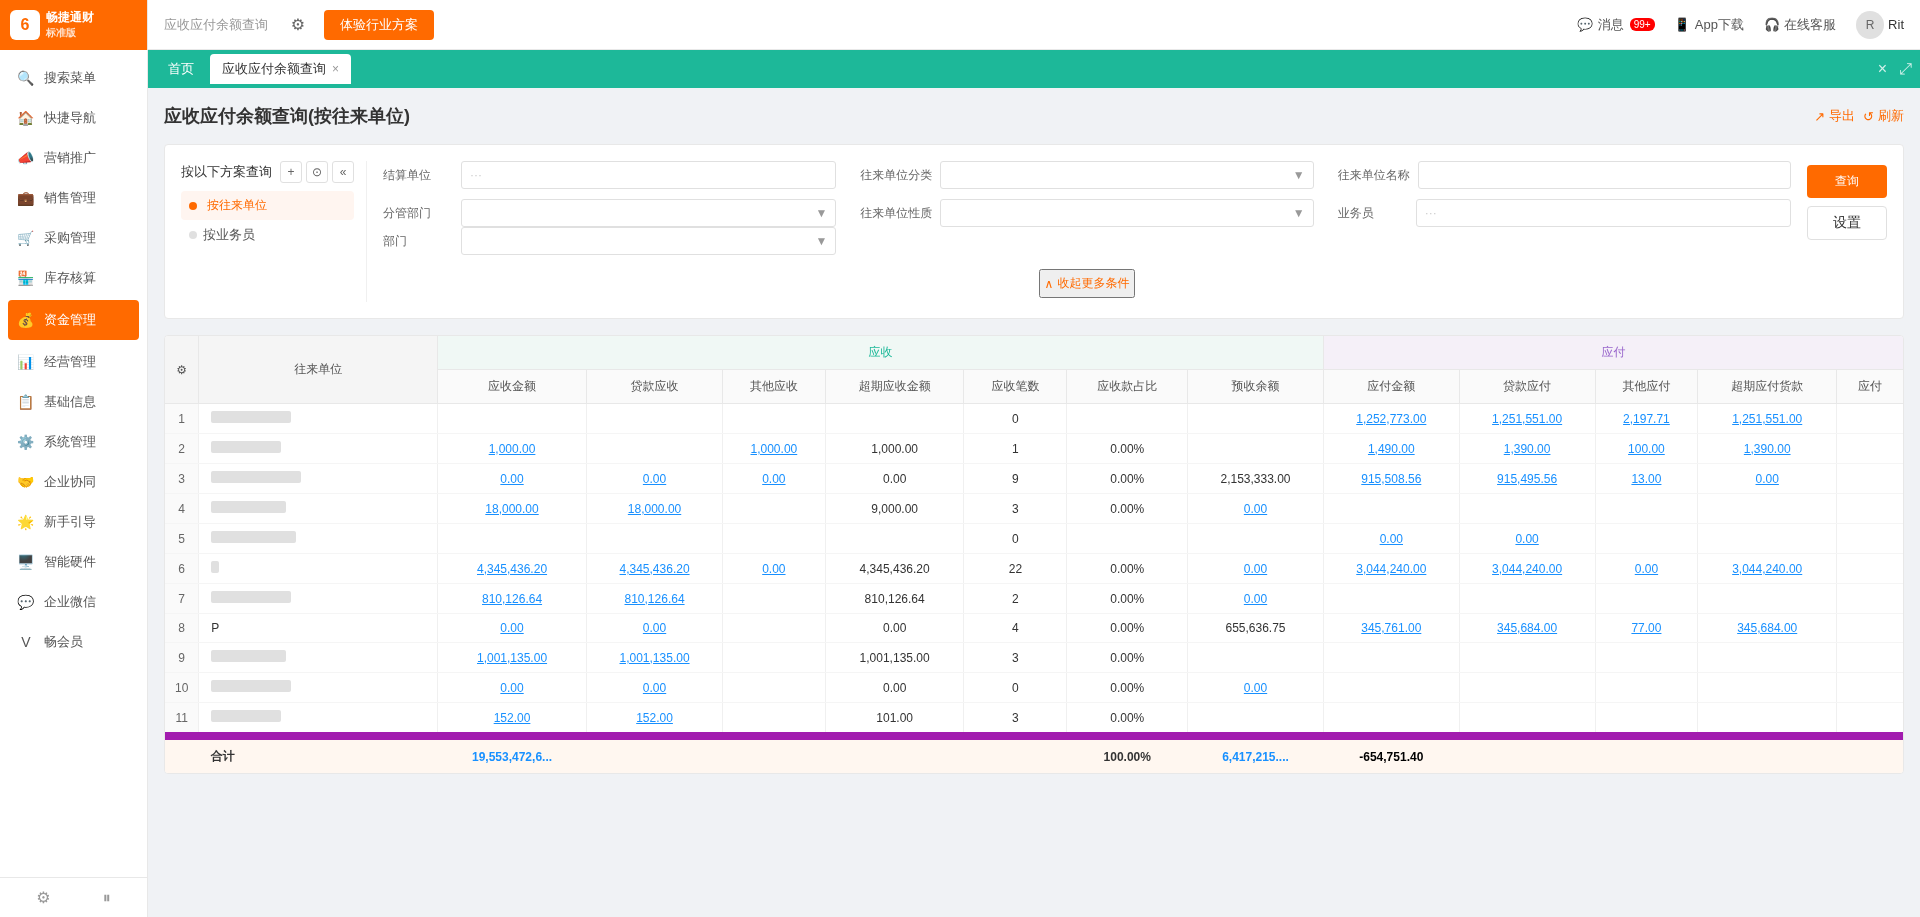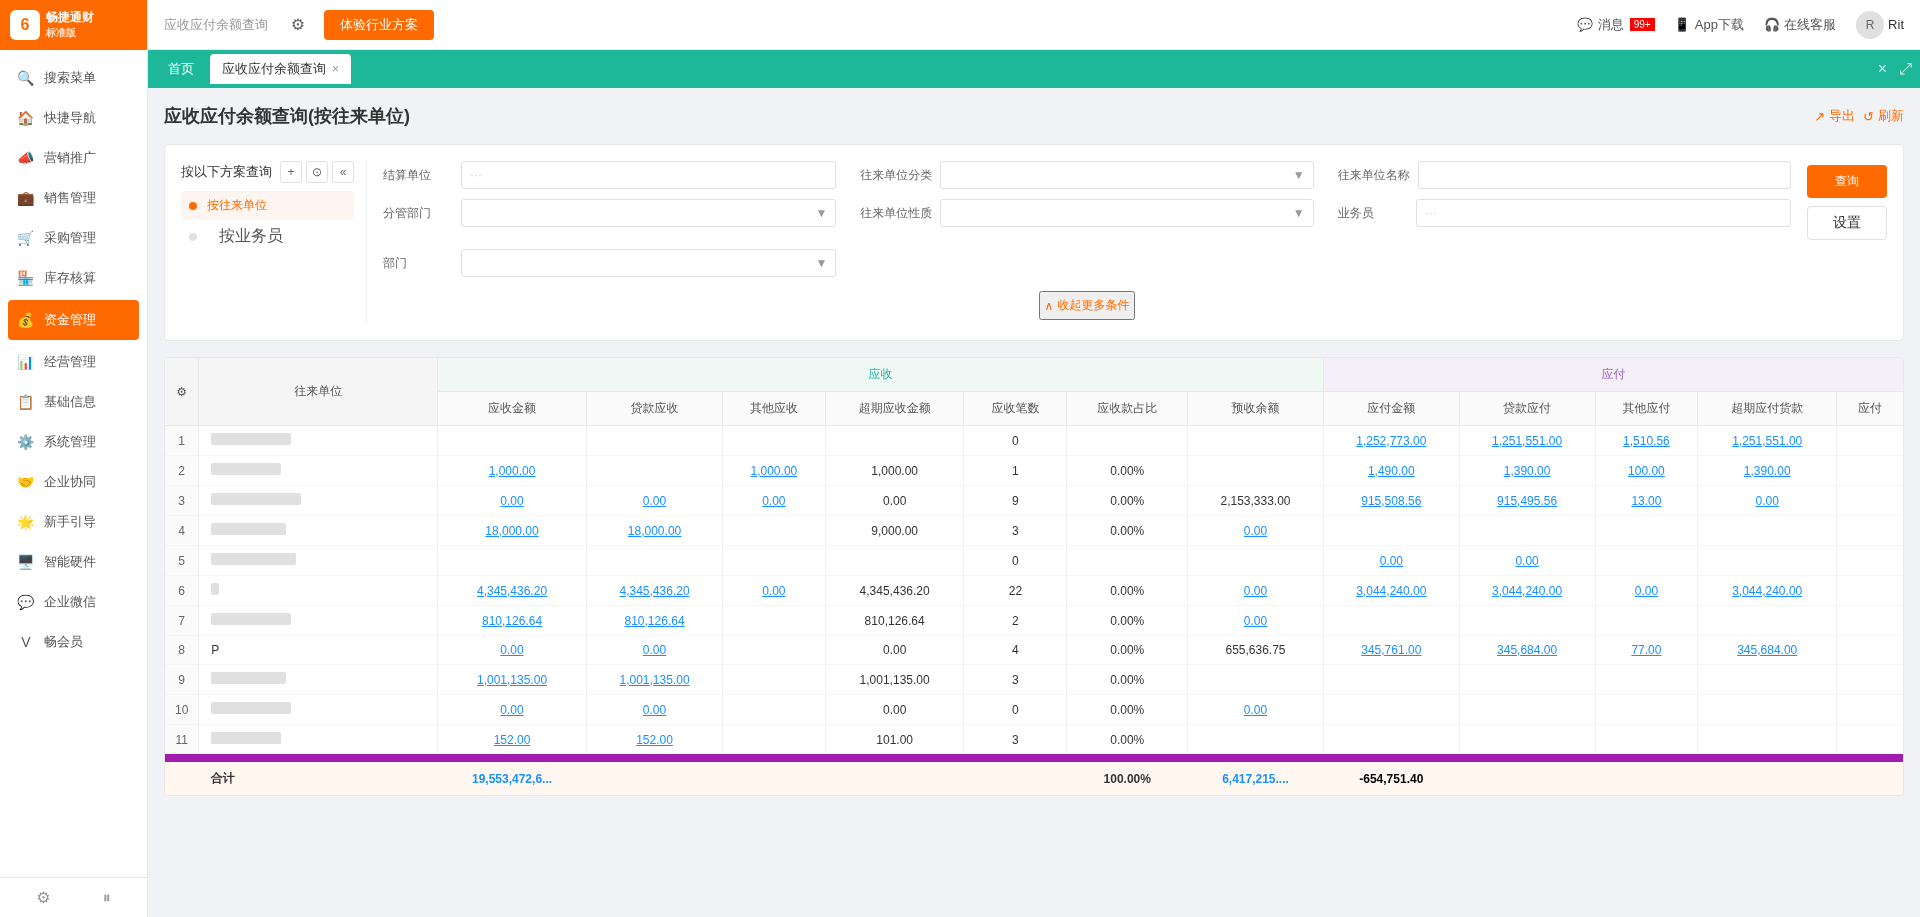--- a/index.html
+++ b/index.html
@@ -44,21 +44,21 @@
     }
     .topbar-left { display: flex; align-items: center; flex: 1; }
     .breadcrumb-text { color: #999; font-size: 13px; margin-right: 8px; }
     .topbar-gear { width: 28px; height: 28px; display: flex; align-items: center; justify-content: center; cursor: pointer; color: #666; font-size: 16px; margin-left: 8px; }
     .promo-btn {
       background: #ff6a00; color: #fff; border: none; border-radius: 4px;
       padding: 6px 16px; font-size: 13px; cursor: pointer; margin-left: 12px;
     }
     .topbar-right { display: flex; align-items: center; gap: 20px; }
     .topbar-right-item { display: flex; align-items: center; gap: 4px; color: #555; cursor: pointer; font-size: 13px; }
-    .badge { background: #f00; color: #fff; border-radius: 0; font-size: 10px; padding: 1px 4px; margin-left: 2px; }
+    .badge { background: #f00; color: #fff; border-radius: 6px; font-size: 10px; padding: 1px 4px; margin-left: 2px; }
     .user-avatar { width: 28px; height: 28px; background: #e0e0e0; border-radius: 50%; display: flex; align-items: center; justify-content: center; font-size: 12px; color: #666; }
     .user-name { color: #333; font-size: 13px; }
 
     
     .tabbar {
       position: fixed; left: 148px; top: 50px; right: 0; height: 38px;
       background: #1db899; display: flex; align-items: center;
       z-index: 99; padding: 0 8px;
     }
     .tab-item {
@@ -320,21 +320,21 @@
             <div class="filter-icon-btn">⊙</div>
             <div class="filter-icon-btn">«</div>
           </div>
         </div>
         <div class="filter-sidebar-item active">
           <span style="width:8px;height:8px;border-radius:50%;background:#ff6a00;display:inline-block;"></span>
           <span style="font-size:12px; margin-left:4px;">按往来单位</span>
         </div>
         <div class="filter-sidebar-item">
           <span style="width:8px;height:8px;border-radius:50%;background:#e0e0e0;display:inline-block;"></span>
-          <span style="font-size:16px; margin-left:16px;">按业务员</span>
+          <span style="font-size:13px; margin-left:0;">按业务员</span>
         </div>
       </div>
 
       <div style="flex:1;">
 
         <div style="display:grid; grid-template-columns: repeat(3,1fr); gap:10px 24px; margin-bottom:10px;">
           <div class="filter-row">
             <span class="filter-row-label">结算单位</span>
             <div style="flex:1; display:flex; align-items:center; border:1px solid #e0e0e0; border-radius:3px; height:28px; padding:0 8px;">
               <span style="flex:1; font-size:12px; color:#ccc;">···</span>
@@ -346,21 +346,21 @@
               <span style="color:#ccc; font-size:12px;"></span>
               <span class="arrow">▼</span>
             </div>
           </div>
           <div class="filter-row">
             <span class="filter-row-label">往来单位名称</span>
             <input class="filter-input" type="text" style="">
           </div>
         </div>
 
-        <div style="display:grid; grid-template-columns: repeat(3,1fr); gap:10px 24px; margin-bottom:22px;">
+        <div style="display:grid; grid-template-columns: repeat(3,1fr); gap:10px 24px; margin-bottom:0;">
           <div class="filter-row">
             <span class="filter-row-label">分管部门</span>
             <div class="filter-select">
               <span></span>
               <span class="arrow">▼</span>
             </div>
           </div>
           <div class="filter-row">
             <span class="filter-row-label">往来单位性质</span>
             <div class="filter-select">
@@ -433,21 +433,21 @@
           <td style="text-align:left; padding-left:12px;"><span style="display:inline-block;width:80px;height:12px;background:#e0e0e0;border-radius:2px;"></span></td>
           <td></td>
           <td></td>
           <td></td>
           <td></td>
           <td>0</td>
           <td></td>
           <td></td>
           <td class="link">1,252,773.00</td>
           <td class="link">1,251,551.00</td>
-          <td class="link">1,510.56</td>
+          <td class="link">2,197.71</td>
           <td class="link">1,251,551.00</td>
           <td></td>
         </tr>
         <tr>
           <td class="row-num">2</td>
           <td style="text-align:left; padding-left:12px;"><span style="display:inline-block;width:70px;height:12px;background:#e0e0e0;border-radius:2px;"></span></td>
           <td class="link">1,000.00</td>
           <td></td>
           <td class="link">1,000.00</td>
           <td>1,000.00</td>

